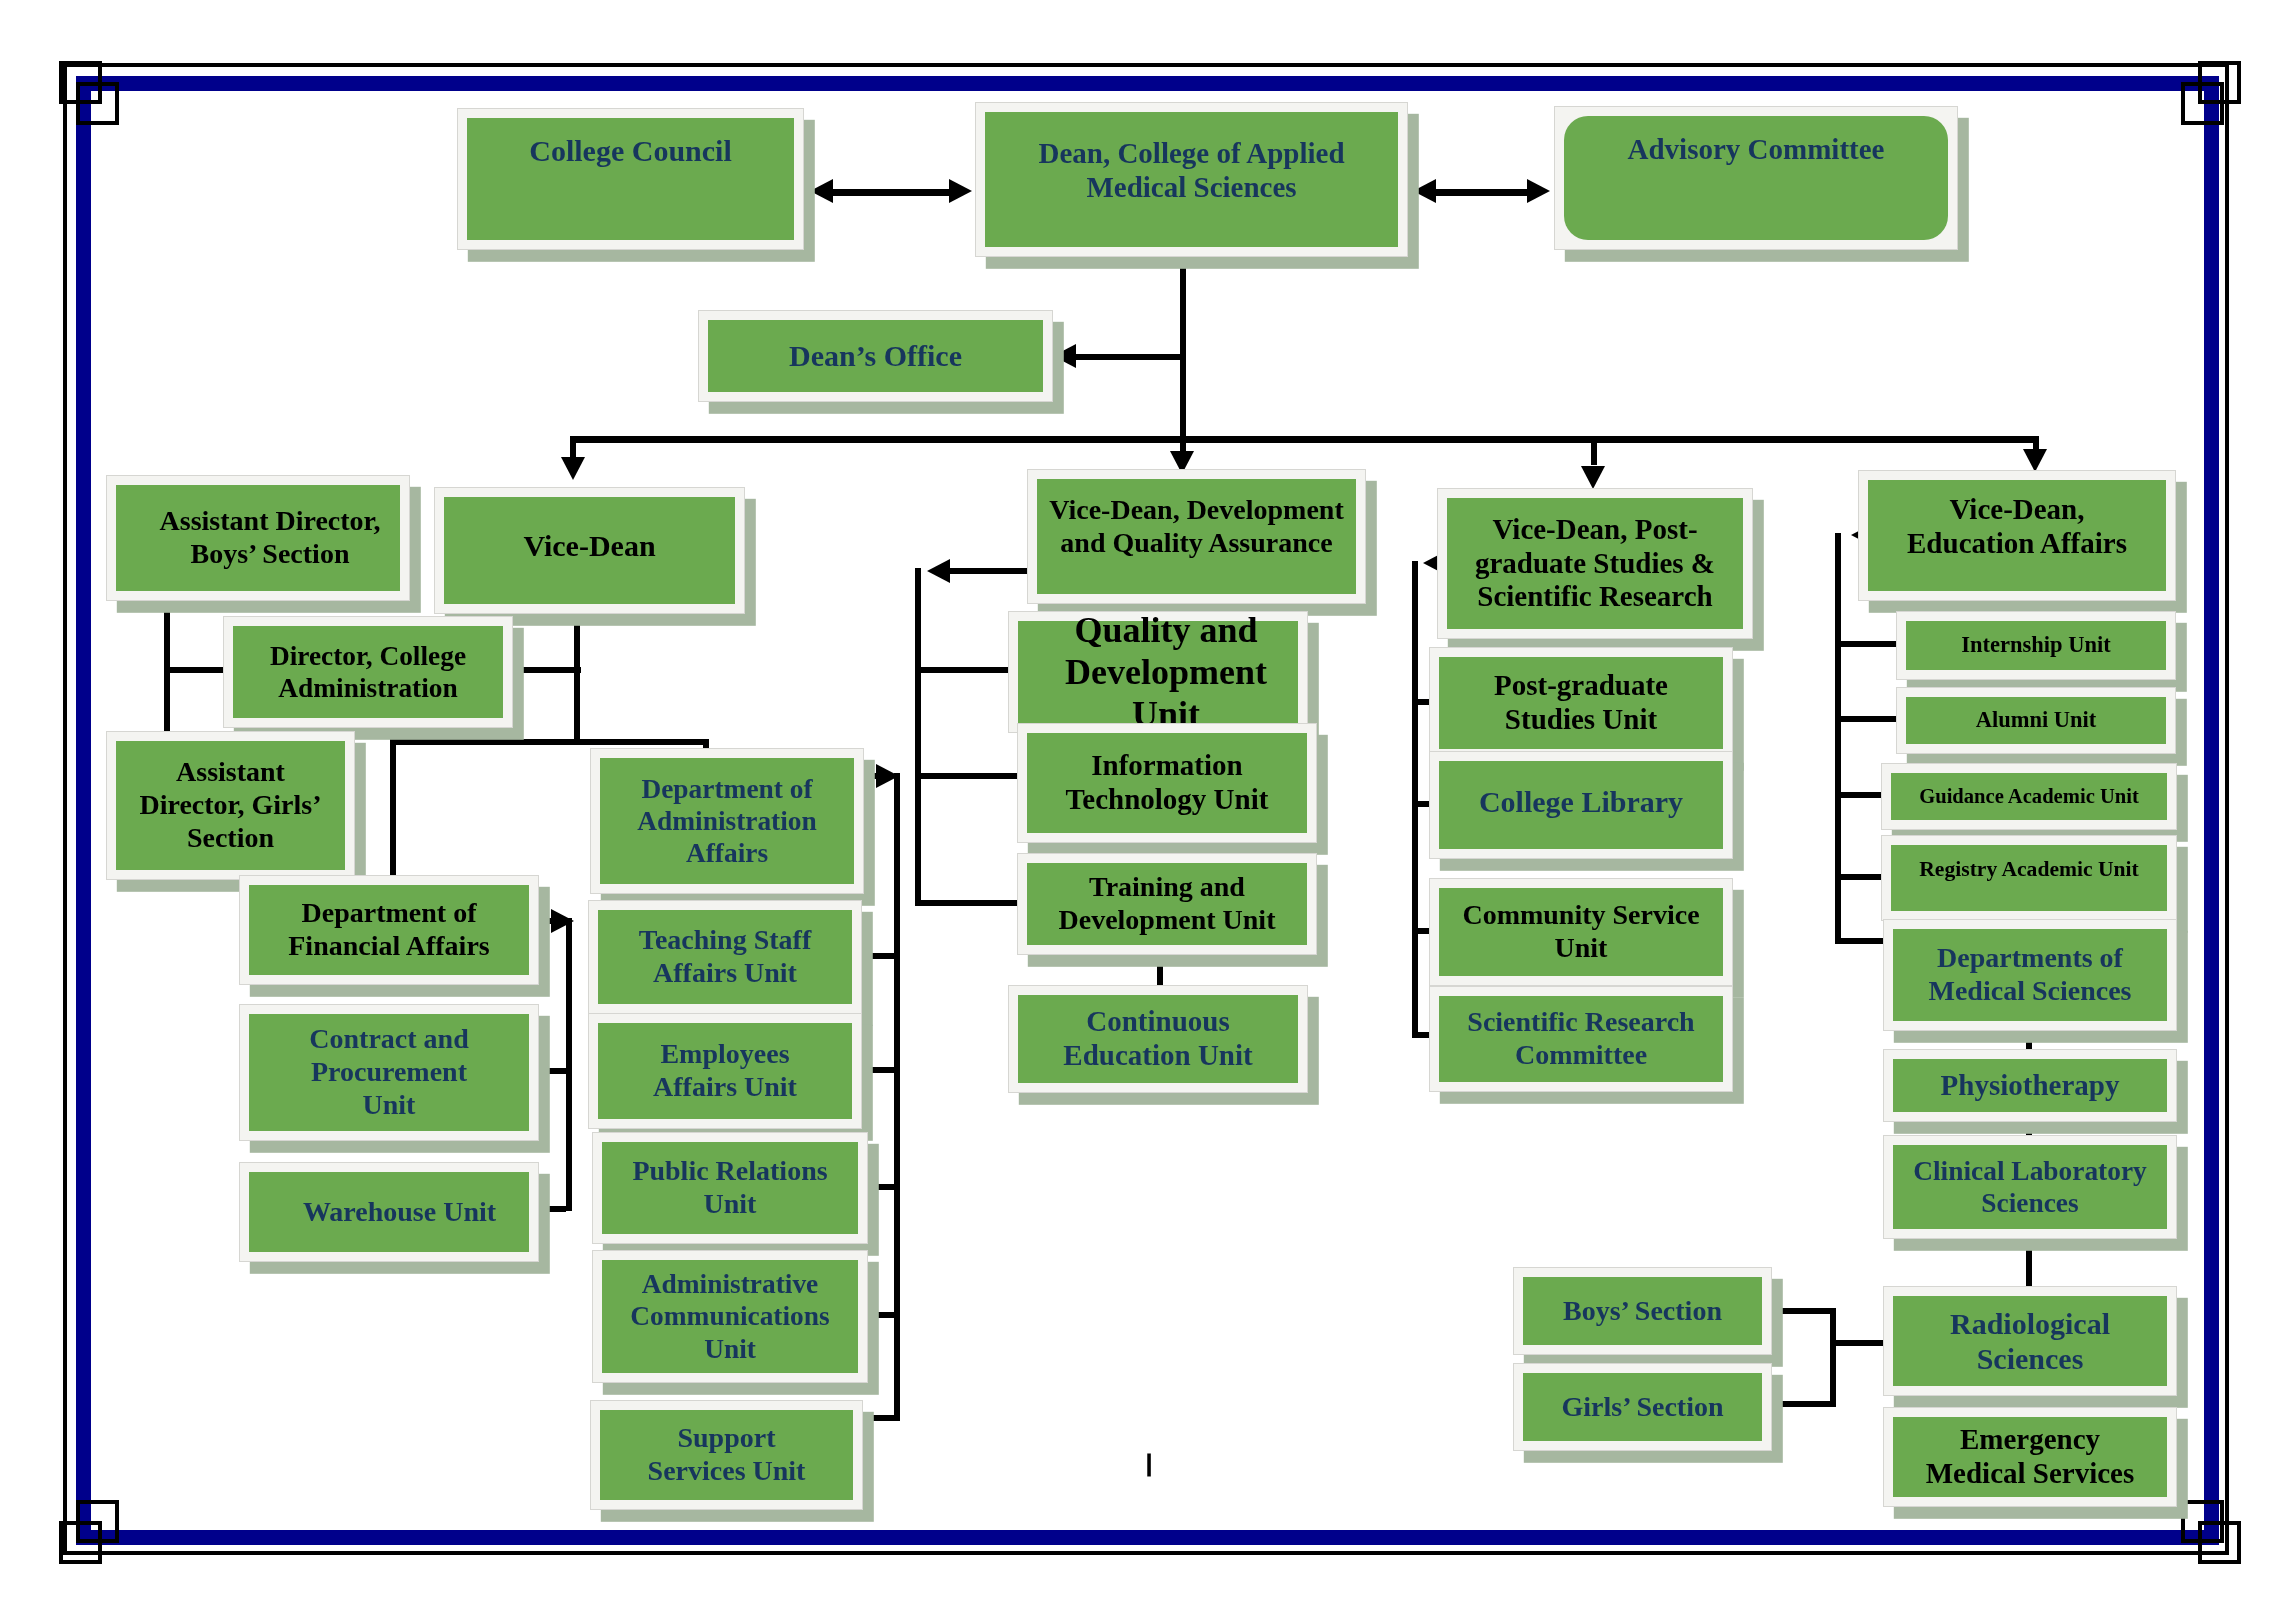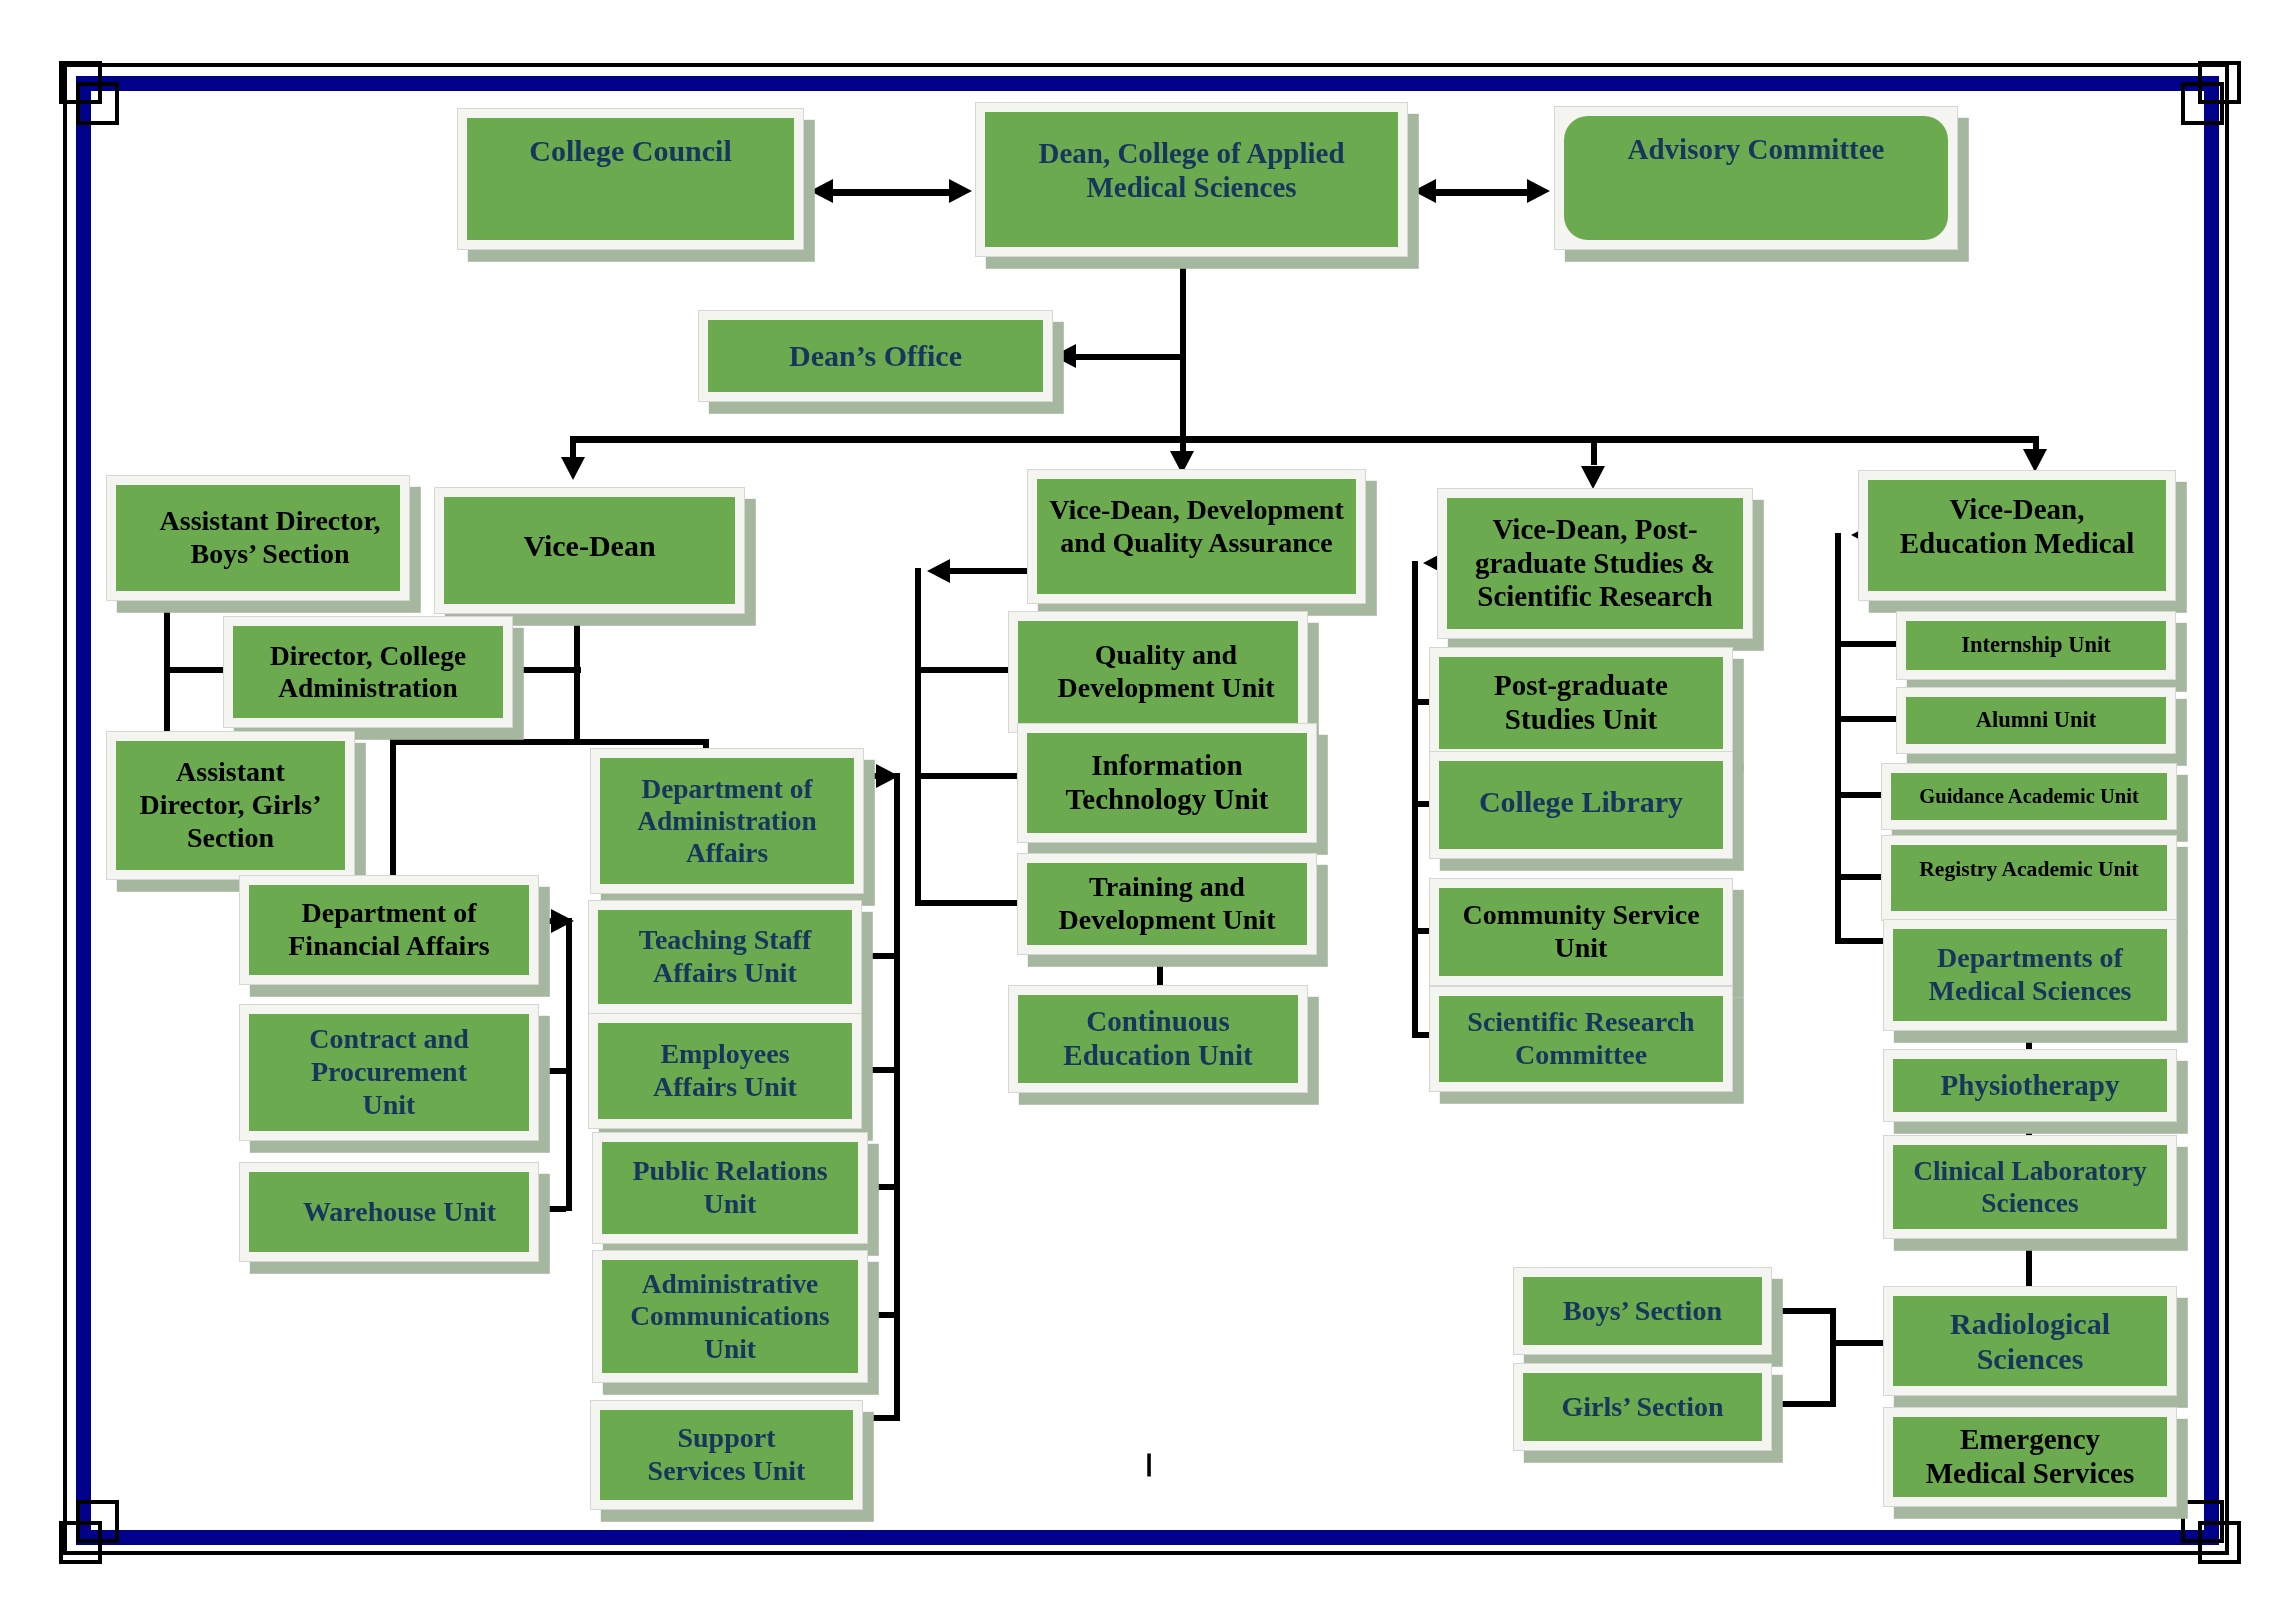--- a/index.html
+++ b/index.html
@@ -216,21 +216,21 @@
         </div>
       </div>
       <div class="node-frame" style="left: 1027px; top: 469px; width: 337px; height: 133px;">
         <div class="node-fill vtop" style="padding-top: 15.7px;">
           <div class="node-label txt-black" style="font-size: 28px;">Vice-Dean, Development
 and Quality Assurance</div>
         </div>
       </div>
       <div class="node-frame" style="left: 1008px; top: 611px; width: 298px; height: 120px;">
         <div class="node-fill">
-          <div class="node-label txt-black" style="font-size: 28px; margin-left: 16px;">Quality and
+          <div class="node-label txt-black" style="font-size: 36px; margin-left: 16px;">Quality and
 Development Unit</div>
         </div>
       </div>
       <div class="node-frame" style="left: 1017px; top: 723px; width: 298px; height: 118px;">
         <div class="node-fill">
           <div class="node-label txt-black" style="font-size: 29px;">Information
 Technology Unit</div>
         </div>
       </div>
       <div class="node-frame" style="left: 1017px; top: 853px; width: 298px; height: 100px;">
@@ -281,21 +281,21 @@
         </div>
       </div>
       <div class="node-frame" style="left: 1513px; top: 1363px; width: 257px; height: 86px;">
         <div class="node-fill">
           <div class="node-label txt-navy" style="font-size: 28px;">Girls’ Section</div>
         </div>
       </div>
       <div class="node-frame" style="left: 1858px; top: 470px; width: 316px; height: 129px;">
         <div class="node-fill vtop" style="padding-top: 13.7px;">
           <div class="node-label txt-black" style="font-size: 29px;">Vice-Dean,
-Education Medical</div>
+Education Affairs</div>
         </div>
       </div>
       <div class="node-frame" style="left: 1896px; top: 611px; width: 278px; height: 67px;">
         <div class="node-fill">
           <div class="node-label txt-black" style="font-size: 22.5px;">Internship Unit</div>
         </div>
       </div>
       <div class="node-frame" style="left: 1896px; top: 687px; width: 278px; height: 65px;">
         <div class="node-fill">
           <div class="node-label txt-black" style="font-size: 22.5px;">Alumni Unit</div>

